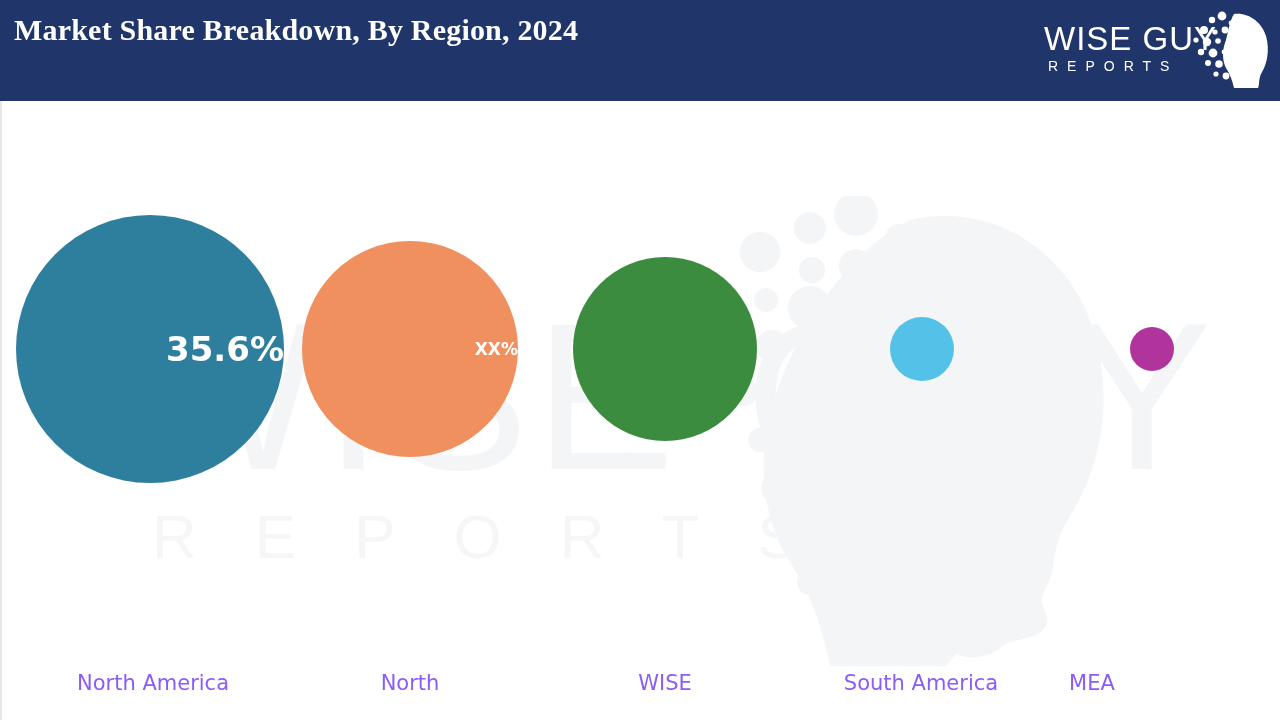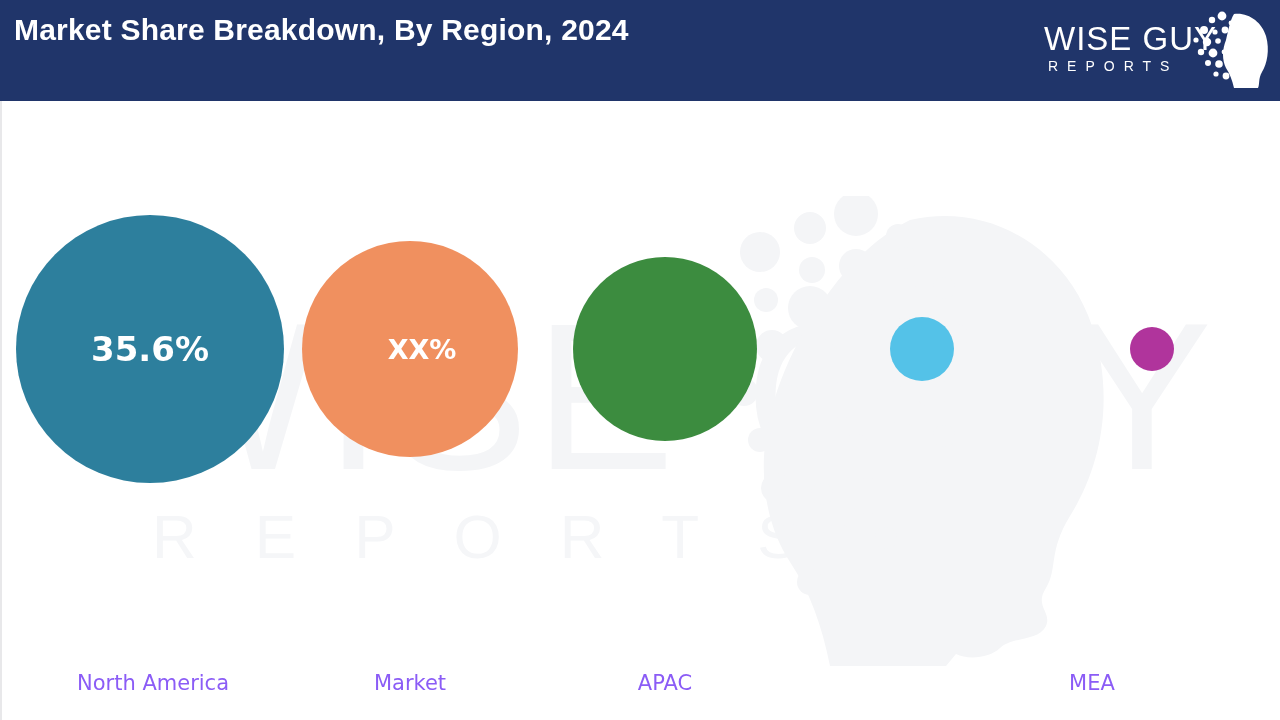--- a/index.html
+++ b/index.html
@@ -27,21 +27,21 @@
   }
   #header-title {
     position: absolute;
     left: 14px;
     top: 13px;
     color: #ffffff;
     font-size: 30px;
     font-weight: bold;
     letter-spacing: 0.2px;
     white-space: nowrap;
-    font-family: Liberation Sans, sans-serif;
+    font-family: Liberation Serif, serif;
   }
 
   
   #header-logo {
     position: absolute;
     right: 8px;
     top: 8px;
     width: 250px;
     height: 86px;
   }
@@ -117,21 +117,21 @@
     position: absolute;
     left: 0; top: 101px;
     width: 1280px;
     height: 619px;
   }
   .bubble {
     position: absolute;
     border-radius: 50%;
     display: flex;
     align-items: center;
-    justify-content: center;
+    justify-content: flex-end;
   }
   .bubble-label {
     color: #ffffff;
     font-weight: bold;
     font-family: "DejaVu Sans", "Liberation Sans", sans-serif;
     white-space: nowrap;
     line-height: 1;
   }
   .cat-label {
     position: absolute;
@@ -239,35 +239,36 @@
     </svg>
   </div>
 
   <div id="plot">
 
     <div class="bubble" style="left:16px;  top:114px;  width:268px; height:268px; background:#2d7f9d;">
       <span class="bubble-label" style="font-size:34px;">35.6%</span>
     </div>
 
     <div class="bubble" style="left:302px; top:140px; width:216px; height:216px; background:#f0905f;">
-      <span class="bubble-label" style="font-size:27px;margin-left:24px;">XX%</span>
+      <span class="bubble-label" style="font-size:17px;margin-left:24px;">XX%</span>
     </div>
 
     <div class="bubble" style="left:573px; top:156px; width:184px; height:184px; background:#3c8c3f;">
       <span class="bubble-label" style="font-size:20px;"></span>
     </div>
 
     <div class="bubble" style="left:890px; top:216px; width:64px; height:64px; background:#54c2e8;">
       <span class="bubble-label" style="font-size:14px;"></span>
     </div>
 
     <div class="bubble" style="left:1130px; top:226px; width:44px; height:44px; background:#b0349c;">
       <span class="bubble-label" style="font-size:12px;"></span>
     </div>
 
     <div class="cat-label" style="left:153px;">North America</div>
-    <div class="cat-label" style="left:410px;">Market</div>
-    <div class="cat-label" style="left:665px;">APAC</div>
+    <div class="cat-label" style="left:410px;">North</div>
+    <div class="cat-label" style="left:665px;">WISE</div>
+    <div class="cat-label" style="left:921px;">South America</div>
     <div class="cat-label" style="left:1092px;">MEA</div>
   </div>
 
   <div id="frame-left"></div>
 </div>
 
 </body></html>

